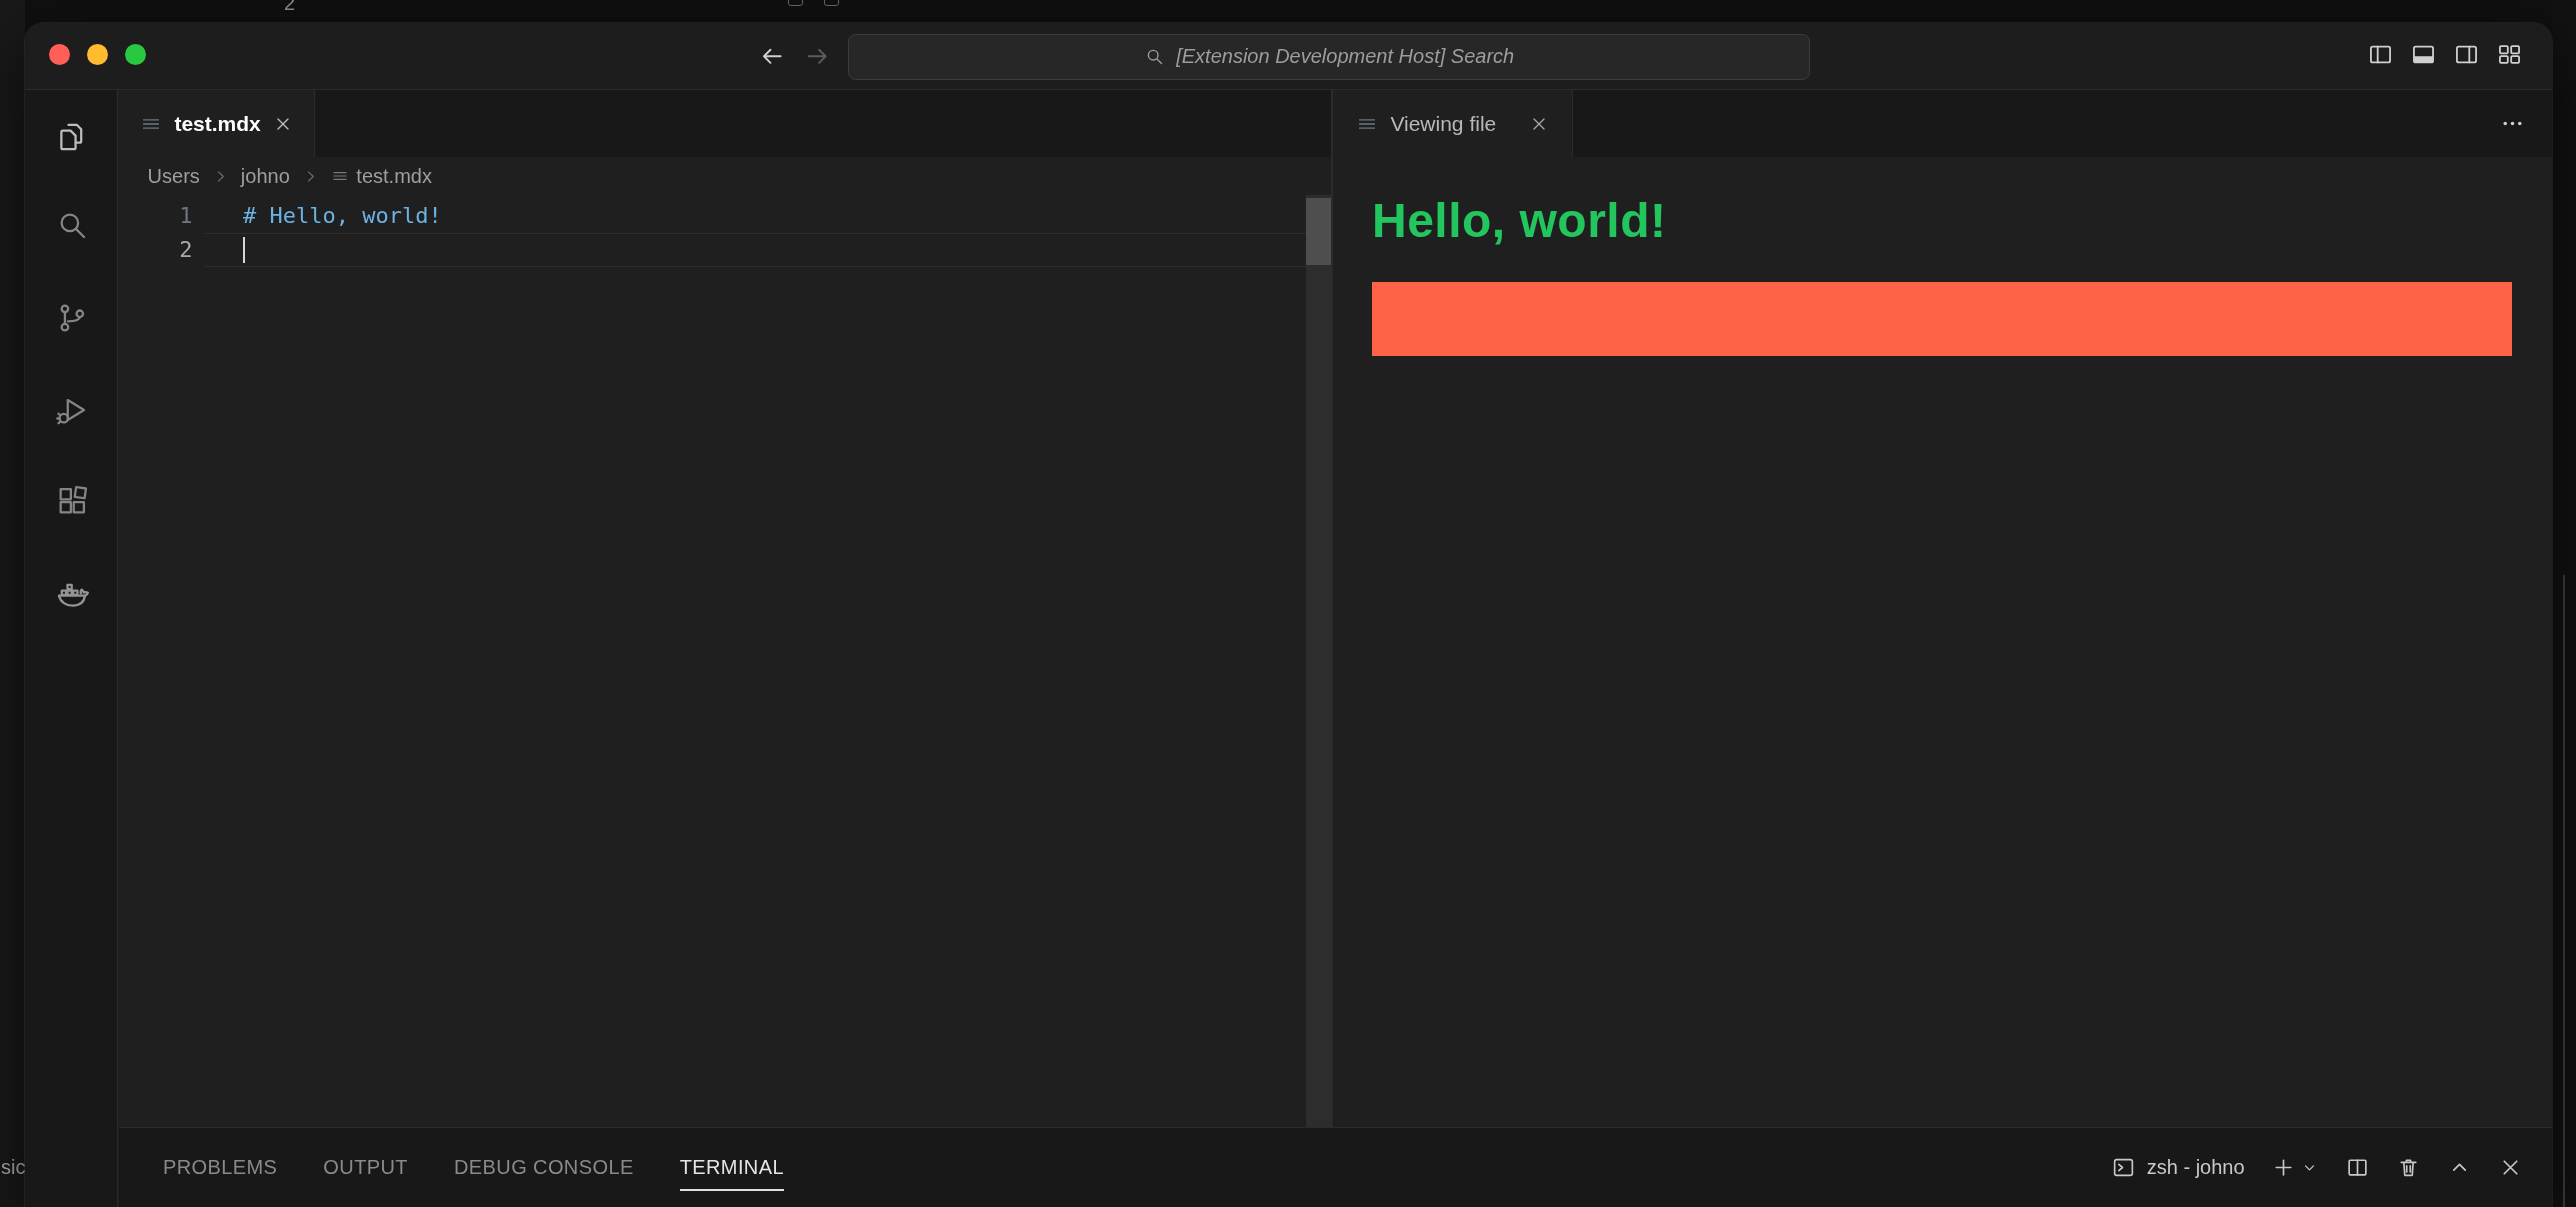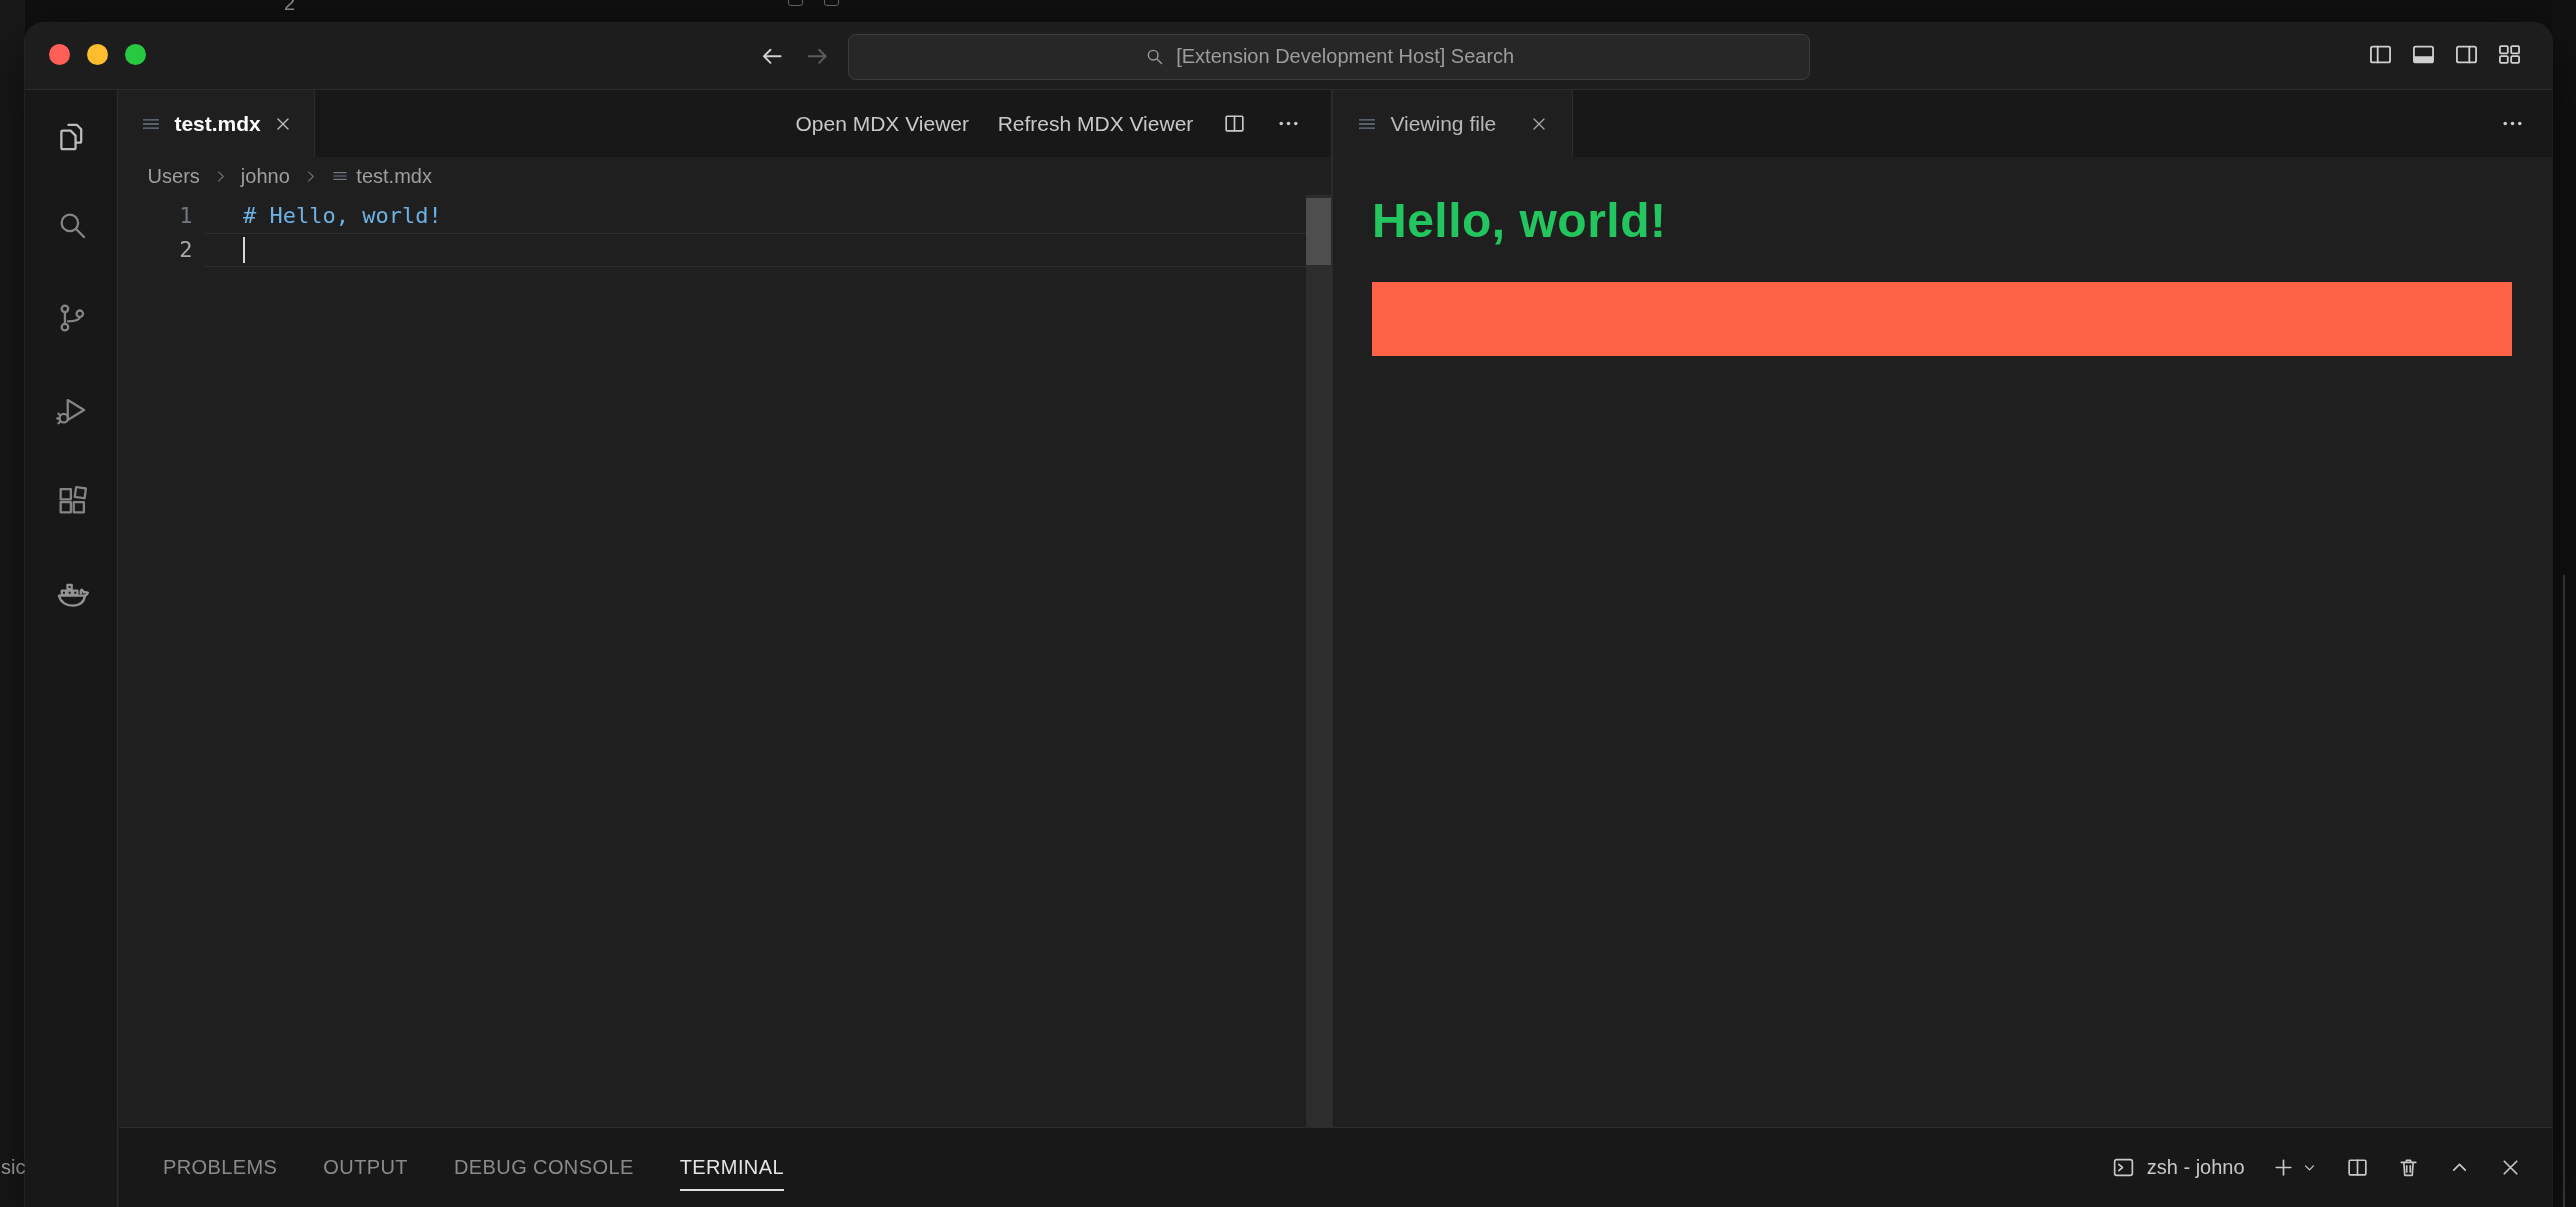--- a/index.html
+++ b/index.html
@@ -24,21 +24,21 @@
   .right-line { position:absolute; right:11.4px; top:575px; width:1.9px; height:632px; background:#3f3f3f; }
 
   
   .window {
     position:absolute; left:25px; top:23px; width:2527px; height:1184px;
     background:#1f1f1f; border-radius:19px 19px 0 0; overflow:hidden;
     box-shadow:0 0 0 1px rgba(255,255,255,0.07), 0 23px 67px rgba(0,0,0,0.65);
   }
 
   
-  .titlebar { position:absolute; left:0; top:0; right:0; height:67px; background:#1d1d1d; border-bottom:1px solid #2b2b2b; }
+  .titlebar { position:absolute; left:0; top:0; right:0; height:67px; background:#1d1d1d; border-bottom:1px solid #2b2b2b;font-style:italic; }
   .tl { position:absolute; top:21px; width:21px; height:21px; border-radius:50%; }
   .tl.red { left:24px; background:#ff5f57; }
   .tl.yellow { left:62px; background:#febc2e; }
   .tl.green { left:100px; background:#28c840; }
   .nav-btn { position:absolute; top:17px; width:32px; height:32px; display:flex; align-items:center; justify-content:center; }
   .nav-back { left:731px; color:#cfcfcf; }
   .nav-fwd { left:776px; color:#5c5c5c; }
   .command-center {
     position:absolute; left:823px; top:10.5px; width:962px; height:46px;
     background:#272727; border:1px solid #3d3d3d; border-radius:7.6px;
@@ -232,37 +232,20 @@
         <svg width="22" height="22" viewBox="0 0 24 24" class="stroke tab-file-icon">
             <path d="M4 7.5h16M4 12h16M4 16.5h16"></path>
           </svg>
         <span class="tab-label">test.mdx</span>
         <span class="tab-close">
           <svg width="20" height="20" viewBox="0 0 24 24" class="stroke">
               <path d="M6 6l12 12M18 6L6 18"></path>
             </svg>
         </span>
       </div>
-      <div class="tab-actions">
-        <span class="abtn">Open MDX Viewer</span>
-        <span class="abtn">Refresh MDX Viewer</span>
-        <span class="icon-btn">
-          <svg width="25" height="25" viewBox="0 0 24 24" class="stroke">
-              <rect x="4" y="5" width="16" height="14" rx="1"></rect>
-              <path d="M12 5v14"></path>
-            </svg>
-        </span>
-        <span class="icon-btn">
-          <svg width="25" height="25" viewBox="0 0 24 24">
-              <circle cx="5" cy="12" r="1.7" fill="currentColor"></circle>
-              <circle cx="12" cy="12" r="1.7" fill="currentColor"></circle>
-              <circle cx="19" cy="12" r="1.7" fill="currentColor"></circle>
-            </svg>
-        </span>
-      </div>
     </div>
 
     <div class="breadcrumb">
       <span class="crumb-item">Users</span>
       <span class="crumb-sep">
           <svg width="17" height="17" viewBox="0 0 24 24" class="stroke">
             <path d="M9 5.5l7 6.5-7 6.5"></path>
           </svg>
         </span>
       <span class="crumb-item">johno</span>

